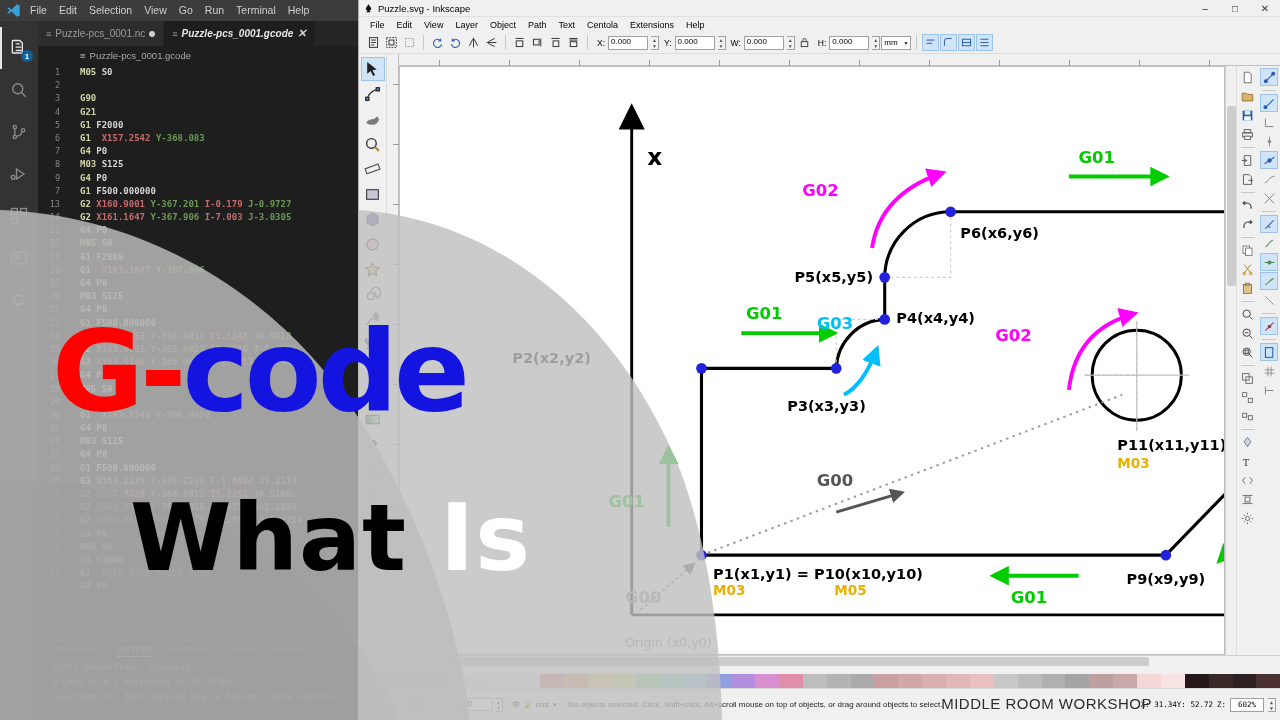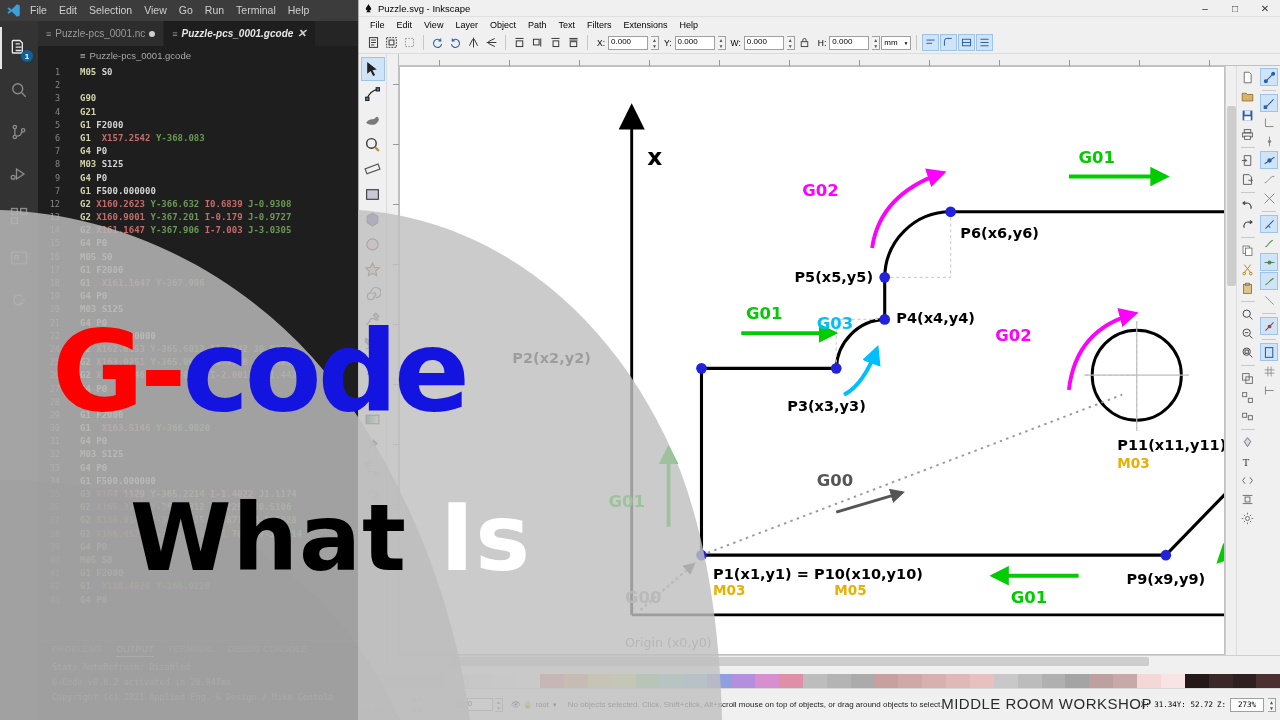--- a/index.html
+++ b/index.html
@@ -296,24 +296,20 @@
           </div>
           <div class="code-line">
             <span class="ln">9</span>
             <span class="ctext"><span class="gw">G4 </span><span class="plain">P0</span></span>
           </div>
           <div class="code-line">
             <span class="ln">7</span>
             <span class="ctext"><span class="gw">G1 </span><span class="plain">F500.000000</span></span>
           </div>
           <div class="code-line">
-            <span class="ln">12</span>
-            <span class="ctext"><span class="gw">G2 </span><span class="x">X160.2623</span><span class="plain"> </span><span class="y">Y-366.632</span><span class="plain"> </span><span class="x">I0.6839</span><span class="plain"> </span><span class="y">J-0.9308</span></span>
-          </div>
-          <div class="code-line">
             <span class="ln">13</span>
             <span class="ctext"><span class="gw">G2 </span><span class="x">X160.9001</span><span class="plain"> </span><span class="y">Y-367.201</span><span class="plain"> </span><span class="x">I-0.179</span><span class="plain"> </span><span class="y">J-0.9727</span></span>
           </div>
           <div class="code-line">
             <span class="ln">14</span>
             <span class="ctext"><span class="gw">G2 </span><span class="x">X161.1647</span><span class="plain"> </span><span class="y">Y-367.906</span><span class="plain"> </span><span class="x">I-7.003</span><span class="plain"> </span><span class="y">J-3.0305</span></span>
           </div>
           <div class="code-line">
             <span class="ln">15</span>
             <span class="ctext"><span class="gw">G4 </span><span class="plain">P0</span></span>
@@ -460,21 +456,21 @@
   </div>
 
   <div id="ink-menubar">
     <span class="imenu">File</span>
     <span class="imenu">Edit</span>
     <span class="imenu">View</span>
     <span class="imenu">Layer</span>
     <span class="imenu">Object</span>
     <span class="imenu">Path</span>
     <span class="imenu">Text</span>
-    <span class="imenu">Filters</span>
+    <span class="imenu">Centola</span>
     <span class="imenu">Extensions</span>
     <span class="imenu">Help</span>
   </div>
 
   <div id="ink-toolbar1">
     <span class="tb-btn">
         <svg viewBox="0 0 16 16" fill="none" stroke="#333" stroke-width="1.2">
           <rect x="3" y="2" width="10" height="12"></rect>
           <path d="M5 5h6M5 8h6M5 11h4"></path>
         </svg>
@@ -1195,21 +1191,21 @@
     </div>
     <div id="status-msg">No objects selected. Click, Shift+click, Alt+scroll mouse on top of objects, or drag around objects to select.</div>
     <div id="xyz-block">
       <span style="display:flex;flex-direction:row;line-height:10px">
         <span><span>X:</span>
               <span>31.34</span></span>
         <span><span>Y:</span>
               <span>52.72</span></span>
       </span>
       <span>Z:</span>
-      <span class="zbox">273%</span>
+      <span class="zbox">602%</span>
       <span class="spin">
           <span>▲</span>
           <span>▼</span>
         </span>
     </div>
   </div>
 </div>
 
 <svg id="gray-overlay" viewBox="0 0 1280 720">
   <path d="M 0 210 C 150 215 285 300 360 420 C 430 530 460 640 470 720 L 0 720 Z" fill="#b4b4b4" fill-opacity="0.88"></path>

